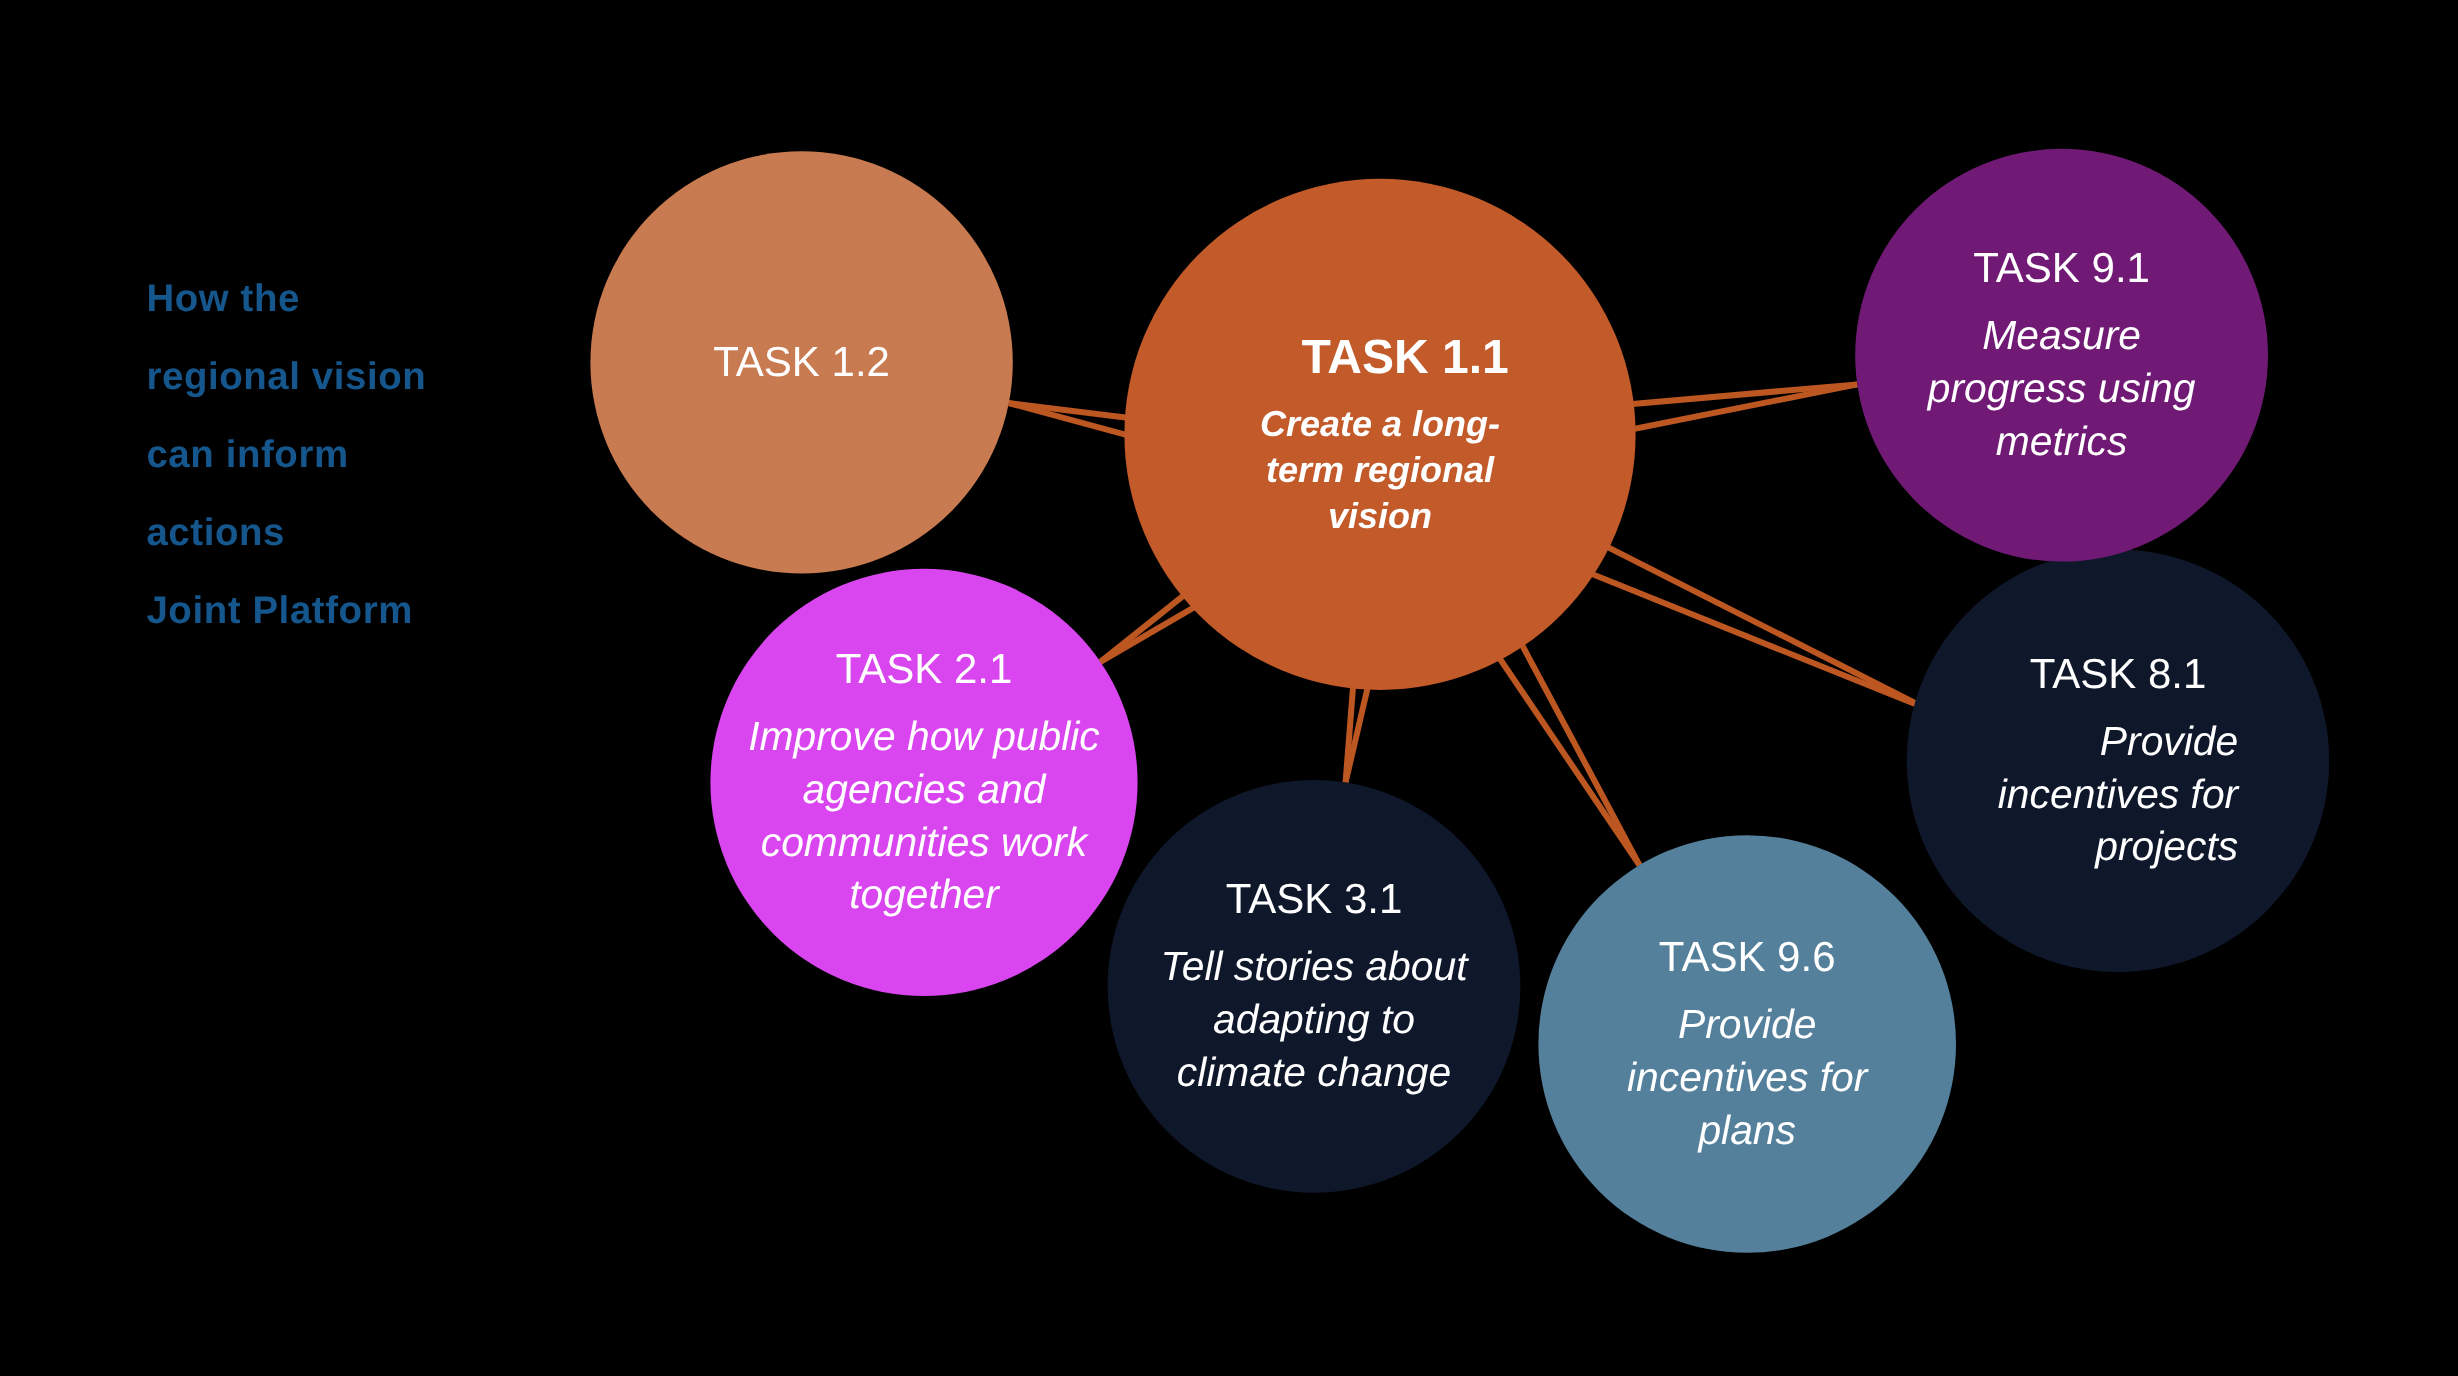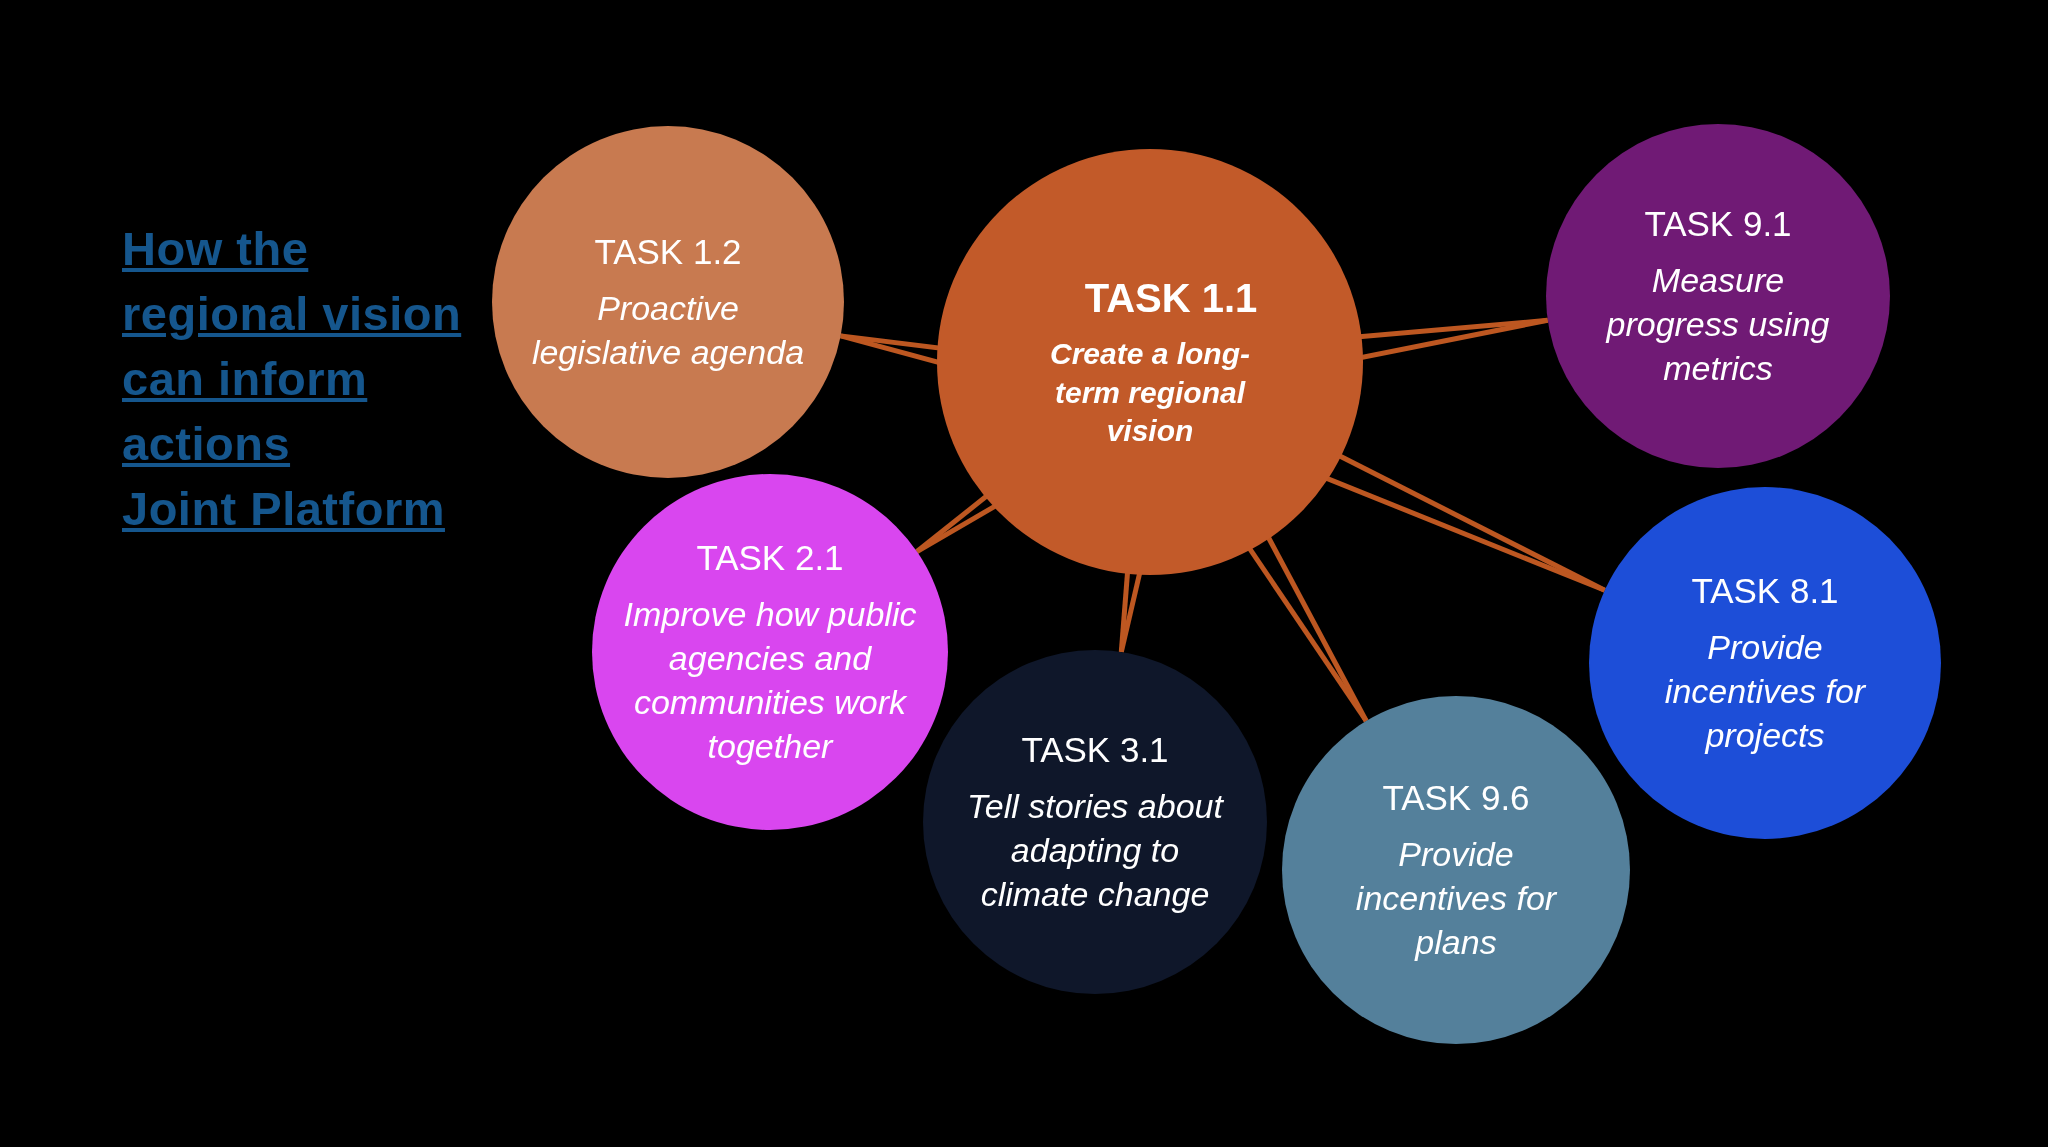--- a/index.html
+++ b/index.html
@@ -20,25 +20,24 @@
     left: 0; top: 0;
     width: 2048px;
     height: 1147px;
     z-index: 1;
   }
   .title {
     position: absolute;
     left: 122px;
     top: 216px;
     z-index: 2;
-    font-size: 47px;
+    font-size: 32px;
     line-height: 65px;
     font-weight: 600;
     letter-spacing: 0.5px;
-    text-decoration: underline;
   }
   .title .title-line { display: block; }
   .node {
     position: absolute;
     border-radius: 50%;
     z-index: 3;
     display: flex;
     flex-direction: column;
     align-items: center;
     justify-content: center;
@@ -91,22 +90,20 @@
   <div class="title" style="color: rgb(21, 86, 141);">
     <span class="title-line">How the</span>
     <span class="title-line">regional vision</span>
     <span class="title-line">can inform</span>
     <span class="title-line">actions</span>
     <span class="title-line">Joint Platform</span>
   </div>
 
   <div class="node" style="left: 492px; top: 126px; height: 352px; width: 352px; background: rgb(200, 122, 80);">
     <div class="node-label">TASK 1.2</div>
-    <div class="node-subtitle" style="max-width: 310px;">Proactive
-legislative agenda</div>
   </div>
 
   <div class="node" style="left: 592px; top: 474px; height: 356px; width: 356px; background: #d946ef;">
     <div class="node-label">TASK 2.1</div>
     <div class="node-subtitle" style="max-width: 330px;">Improve how public
 agencies and
 communities work
 together</div>
   </div>
 
@@ -117,21 +114,21 @@
 climate change</div>
   </div>
 
   <div class="node" style="left: 1282px; top: 696px; height: 348px; width: 348px; background: rgb(84, 128, 155);">
     <div class="node-label">TASK 9.6</div>
     <div class="node-subtitle" style="max-width: 260px;">Provide
 incentives for
 plans</div>
   </div>
 
-  <div class="node" style="left: 1589px; top: 487px; height: 352px; width: 352px; background: #1d4ed8;">
+  <div class="node" style="left: 1589px; top: 458px; height: 352px; width: 352px; background: #0f172a; text-align: right;">
     <div class="node-label">TASK 8.1</div>
     <div class="node-subtitle" style="max-width: 260px;">Provide
 incentives for
 projects</div>
   </div>
 
   <div class="node" style="left: 1546px; top: 124px; height: 344px; width: 344px; background: #701a75;">
     <div class="node-label">TASK 9.1</div>
     <div class="node-subtitle" style="max-width: 280px;">Measure
 progress using

